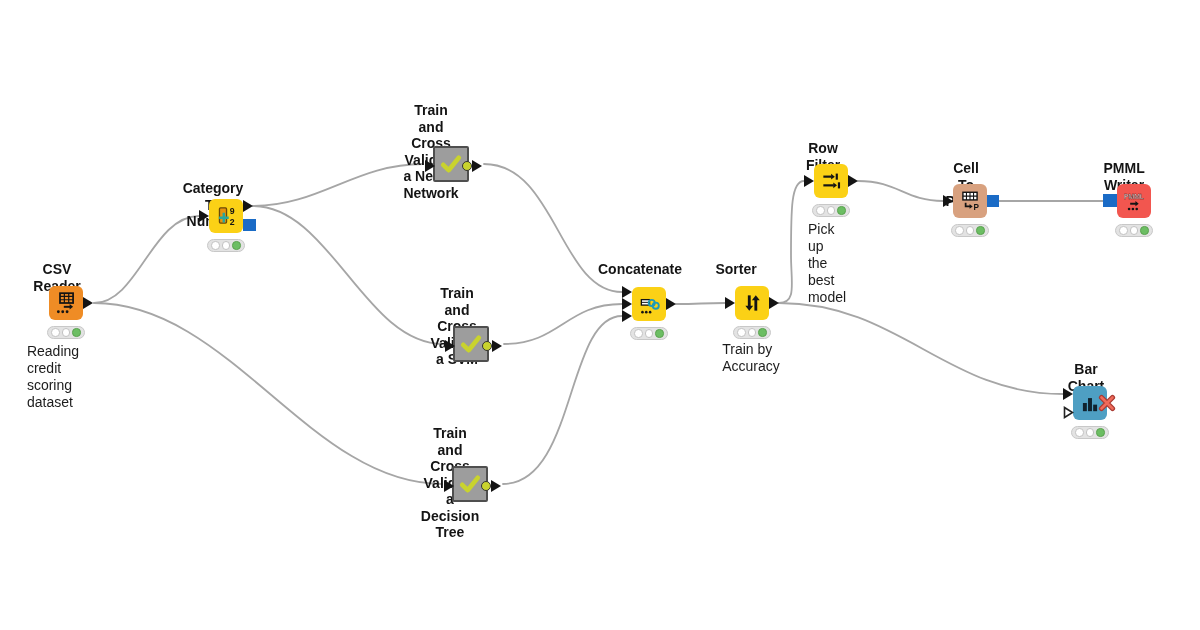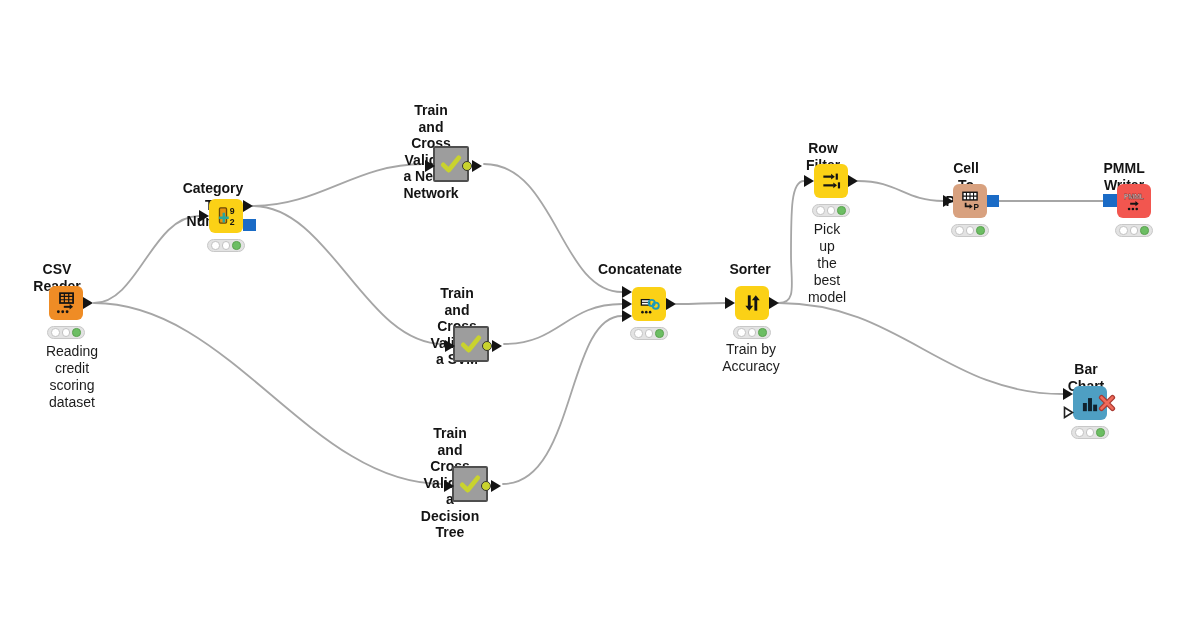--- a/index.html
+++ b/index.html
@@ -22,21 +22,21 @@
   .node-body.metanode{
     width:36px;height:36px;border-radius:2px;background:var(--node_gray);
     border:2px solid var(--metanode_border);box-sizing:border-box;
   }
   .node-label{
     position:absolute;transform:translateX(-50%);white-space:pre-line;
     font-weight:700;font-size:14px;line-height:16.5px;color:#141414;text-align:center;
   }
   .node-caption{
     position:absolute;transform:translateX(-50%);white-space:pre-line;
-    font-weight:400;font-size:14px;line-height:17px;color:#1c1c1c;text-align:center;
+    font-weight:400;font-size:14px;line-height:17px;color:#1c1c1c;text-align:left;
   }
   .traffic{
     position:absolute;transform:translateX(-50%);width:38px;height:13px;
     background:#e3e3e3;border:1px solid #c8c8c8;border-radius:7px;box-sizing:border-box;
     display:flex;align-items:center;justify-content:center;gap:2px;
   }
   .bulb{width:8.5px;height:8.5px;border-radius:50%;background:#fff;border:1px solid #c2c2c2;box-sizing:border-box;}
   .bulb.green{background:var(--status_green);border-color:#5aa24f;}
   .tri{
     position:absolute;width:0;height:0;
@@ -85,21 +85,21 @@
           <circle cx="8" cy="19" r="1.3" fill="#141414"></circle>
           <circle cx="12" cy="19" r="1.3" fill="#141414"></circle>
       </svg>
       <span class="tri port-out" style="top:11px"></span>
     </div>
     <div class="traffic" style="left:17px;top:40px">
       <span class="bulb"></span>
       <span class="bulb"></span>
       <span class="bulb green"></span>
     </div>
-    <div class="node-caption" style="left:23px;top:57px">Reading
+    <div class="node-caption" style="left:4px;top:57px">Reading
 credit scoring
 dataset</div>
   </div>
 
   <div class="node" style="left:209px;top:199px">
     <div class="node-label" style="left:4px;top:-19px">Category To Number</div>
     <div class="node-body yellow">
       <svg width="24" height="24" viewBox="0 0 22 22">
         <rect x="5" y="3.5" width="6.5" height="14" rx="1" fill="#E8940C" stroke="#6B4A08" stroke-width="1.2"></rect>
         <path d="M4.5 12.5 h9 M9 8 v9" stroke="#2AA79B" stroke-width="2.3" fill="none"></path>
@@ -174,21 +174,21 @@
       <span class="tri port-out" style="top:11px"></span>
     </div>
     <div class="traffic" style="left:17px;top:40px">
       <span class="bulb"></span>
       <span class="bulb"></span>
       <span class="bulb green"></span>
     </div>
   </div>
 
   <div class="node" style="left:735px;top:286px">
-    <div class="node-label" style="left:15px;top:-25px">Sorter</div>
+    <div class="node-label" style="left:1px;top:-25px">Sorter</div>
     <div class="node-body yellow">
       <svg width="24" height="24" viewBox="0 0 22 22">
         <path d="M8.5 4 v10" stroke="#141414" stroke-width="2.6"></path>
         <path d="M8.5 18 l-3.6 -4.4 h7.2 Z" fill="#141414"></path>
         <path d="M14.5 18 v-10" stroke="#141414" stroke-width="2.6"></path>
         <path d="M14.5 4 l-3.6 4.4 h7.2 Z" fill="#141414"></path>
       </svg>
       <span class="tri port-in" style="top:11px"></span>
       <span class="tri port-out" style="top:11px"></span>
     </div>

